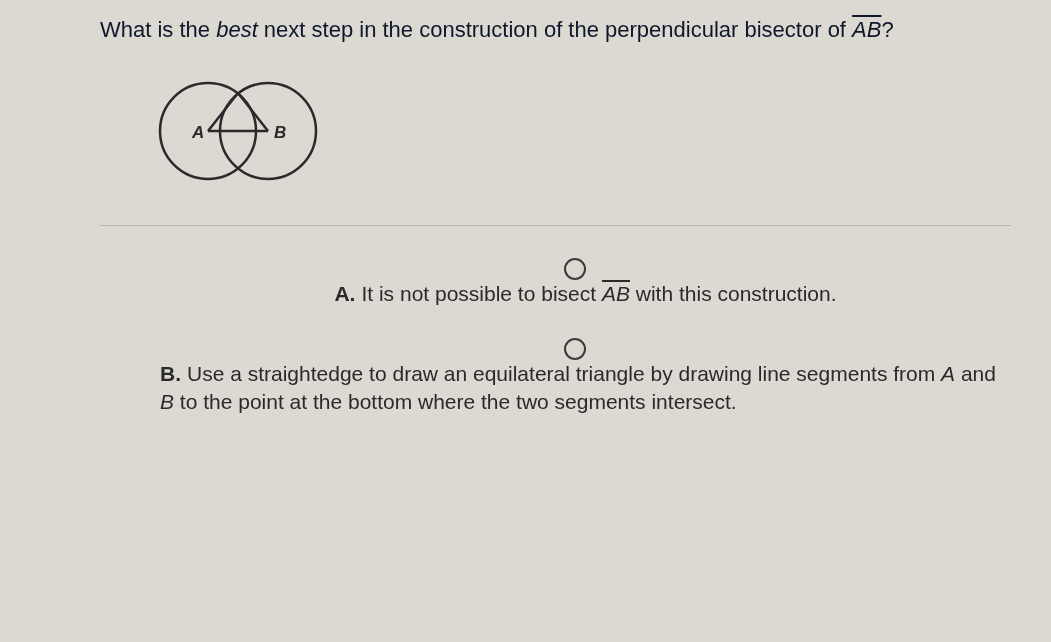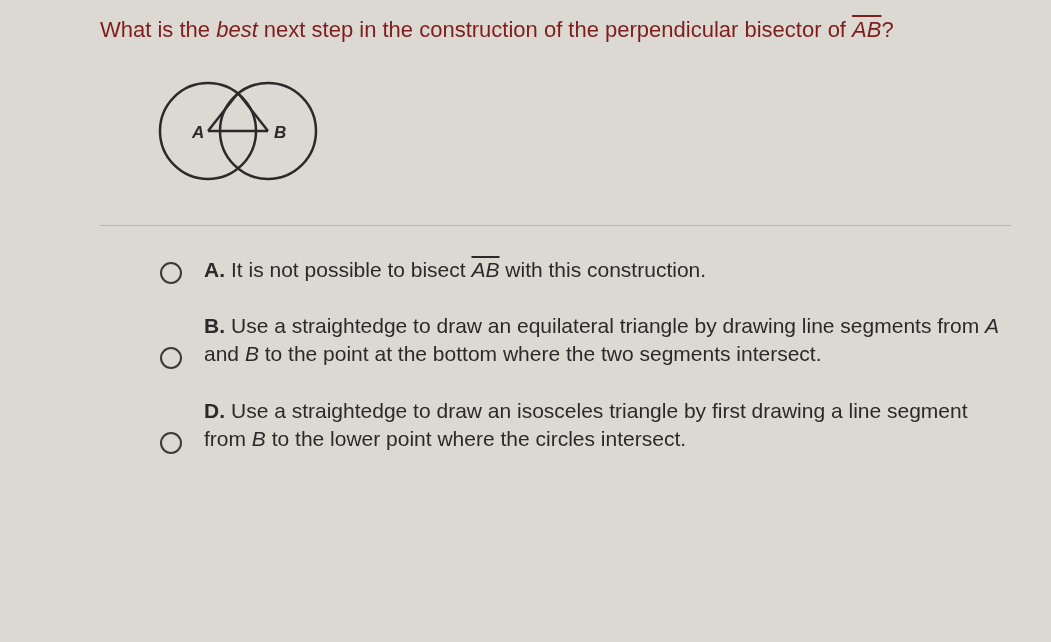--- a/index.html
+++ b/index.html
@@ -10,21 +10,21 @@
     body {
       font-family: Arial, Helvetica, sans-serif;
       background: #dcd9d2;
       width: 1051px;
       height: 642px;
       padding: 15px 40px 15px 100px;
       color: #333;
     }
     .question-text {
       font-size: 22px;
-      color: #7f1d1d;
+      color: #0f172a;
       line-height: 1.4;
       margin-bottom: 20px;
     }
     .question-text .italic {
       font-style: italic;
     }
     .question-text .overline {
       text-decoration: overline;
       font-style: italic;
     }
@@ -34,22 +34,23 @@
     .divider {
       border: none;
       border-top: 1px solid #b8b5ae;
       margin: 20px 0 30px 0;
     }
     .options {
       padding-left: 60px;
     }
     .option {
       display: flex;
-      align-items: flex-end;
+      align-items: center;
       margin-bottom: 28px;
+      flex-direction: column;
     }
     .radio {
       width: 22px;
       height: 22px;
       border: 2.5px solid #3a3a3a;
       border-radius: 50%;
       flex-shrink: 0;
       margin-right: 22px;
       margin-top: 2px;
       background: transparent;
@@ -102,20 +103,14 @@
   </div>
 
   <div class="option">
     <div class="radio"></div>
     <div class="option-text">
       <span class="option-letter">B.</span><span>Use a straightedge to draw an equilateral triangle by drawing line segments from </span><span class="italic">A</span><span> and </span><span class="italic">B</span><span> to the point at the bottom where the two segments intersect.</span>
     </div>
   </div>
 
 
-  <div class="option">
-    <div class="radio"></div>
-    <div class="option-text">
-      <span class="option-letter">D.</span><span>Use a straightedge to draw an isosceles triangle by first drawing a line segment from </span><span class="italic">B</span><span> to the lower point where the circles intersect.</span>
-    </div>
-  </div>
 
 </div>
 
 </body></html>

